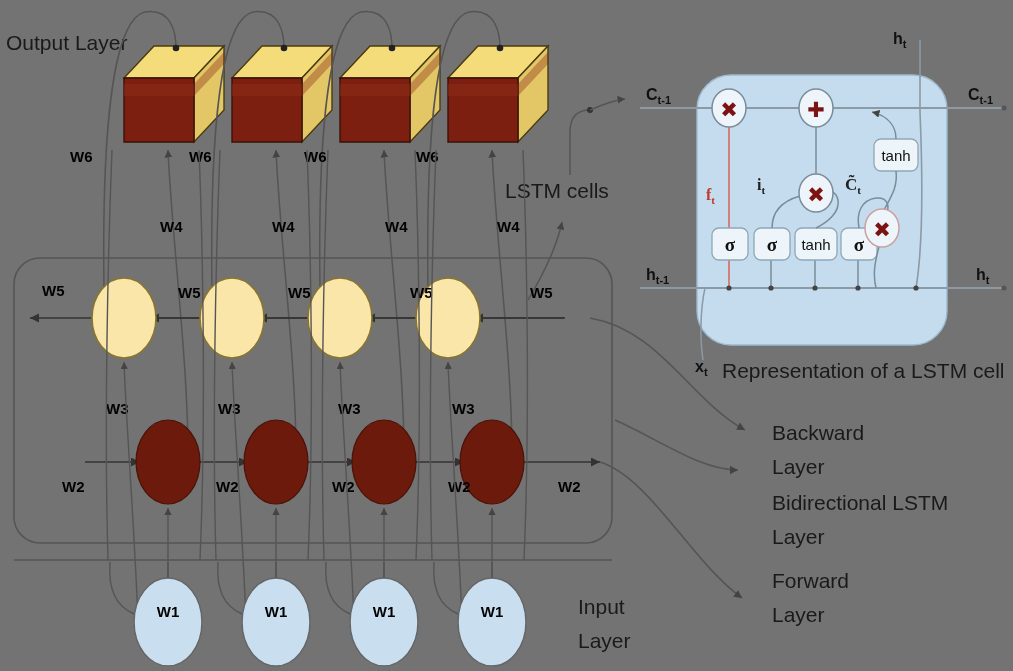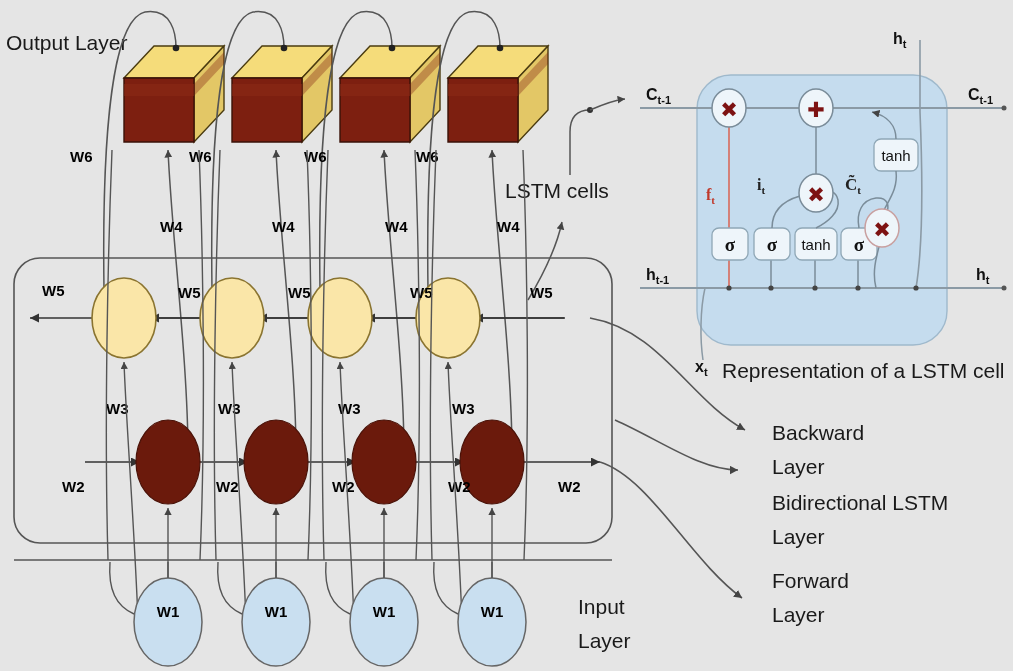--- a/index.html
+++ b/index.html
@@ -1,18 +1,18 @@
 <!DOCTYPE html>
 <html><head>
 <meta charset="utf-8">
 <style>
   html,body{margin:0;padding:0;background:#ffffff;}
   body{width:1013px;height:671px;overflow:hidden;
        font-family:"Liberation Sans", sans-serif;}
-  #stage{position:relative;width:1013px;height:671px;background:#e5e5e5;}
+  #stage{position:relative;width:1013px;height:671px;background:#737373;}
   svg#canvas{position:absolute;left:0;top:0;width:1013px;height:671px;}
   .wlbl{font-size:15px;font-weight:bold;fill:#000;font-family:"Liberation Sans",sans-serif;}
   .biglbl{font-size:21px;font-weight:normal;fill:#1a1a1a;font-family:"Liberation Sans",sans-serif;}
   .celltxt{font-size:16px;font-weight:bold;fill:#111;font-family:"Liberation Sans",sans-serif;}
   .gatetxt{font-size:15px;fill:#111;font-family:"Liberation Sans",sans-serif;}
   .sig{font-size:19px;font-weight:bold;fill:#111;font-family:"Liberation Serif",serif;}
 </style>
 </head>
 <body>
 

